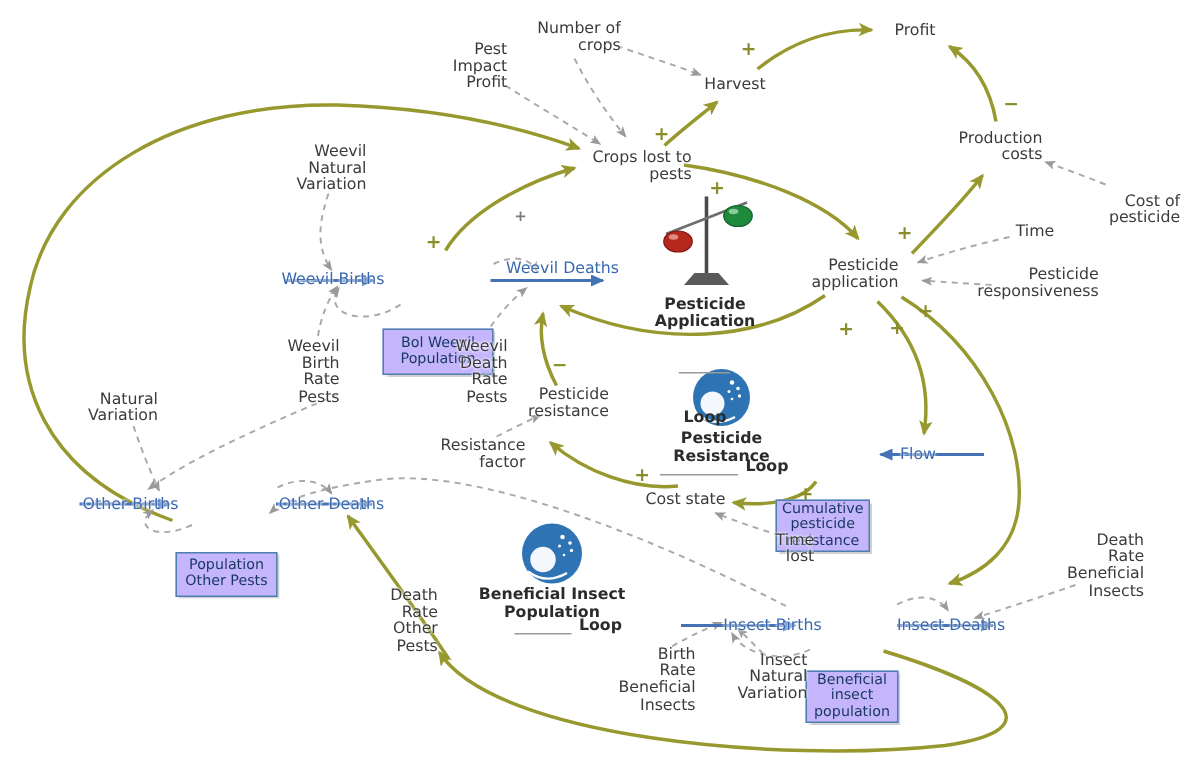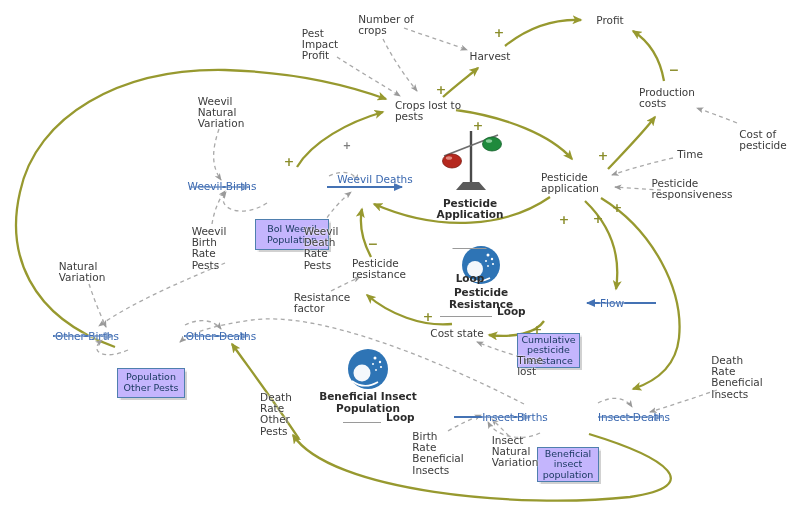--- a/index.html
+++ b/index.html
@@ -1,19 +1,19 @@
 <!DOCTYPE html>
 <html><head>
 <meta charset="utf-8">
 <style>
   html,body{margin:0;padding:0;background:#fff;}
   .canvas{position:relative;width:800px;height:509px;background:#ffffff;overflow:hidden;
           font-family:"DejaVu Sans",sans-serif;}
   svg.layer{position:absolute;left:0;top:0;z-index:1;}
-  .lbl{position:absolute;transform:translateX(-50%);text-align:left;
+  .lbl{position:absolute;transform:translateX(-50%);text-align:right;
        font-size:10.5px;color:#3b3b3b;white-space:pre;line-height:1.07;z-index:3;
        text-shadow:0 0 2px #fff,0 0 2px #fff;}
   .flowlbl{position:absolute;transform:translate(-50%,-50%);font-size:10.5px;color:#3a68b0;
        white-space:pre;z-index:3;text-shadow:0 0 2px #fff,0 0 2px #fff;}
   .stock{position:absolute;background:#c4b5fd;border:1px solid #4f7fae;z-index:2;
        display:flex;align-items:center;justify-content:center;text-align:center;
        font-size:9.5px;color:#17375e;white-space:pre;line-height:1.12;
        box-shadow:1.5px 1.5px 1px rgba(0,0,0,.18);margin-top:47px;}
   .sign{position:absolute;transform:translate(-50%,-50%);font-weight:bold;font-size:12.5px;
        color:#8a8d2a;z-index:4;}

